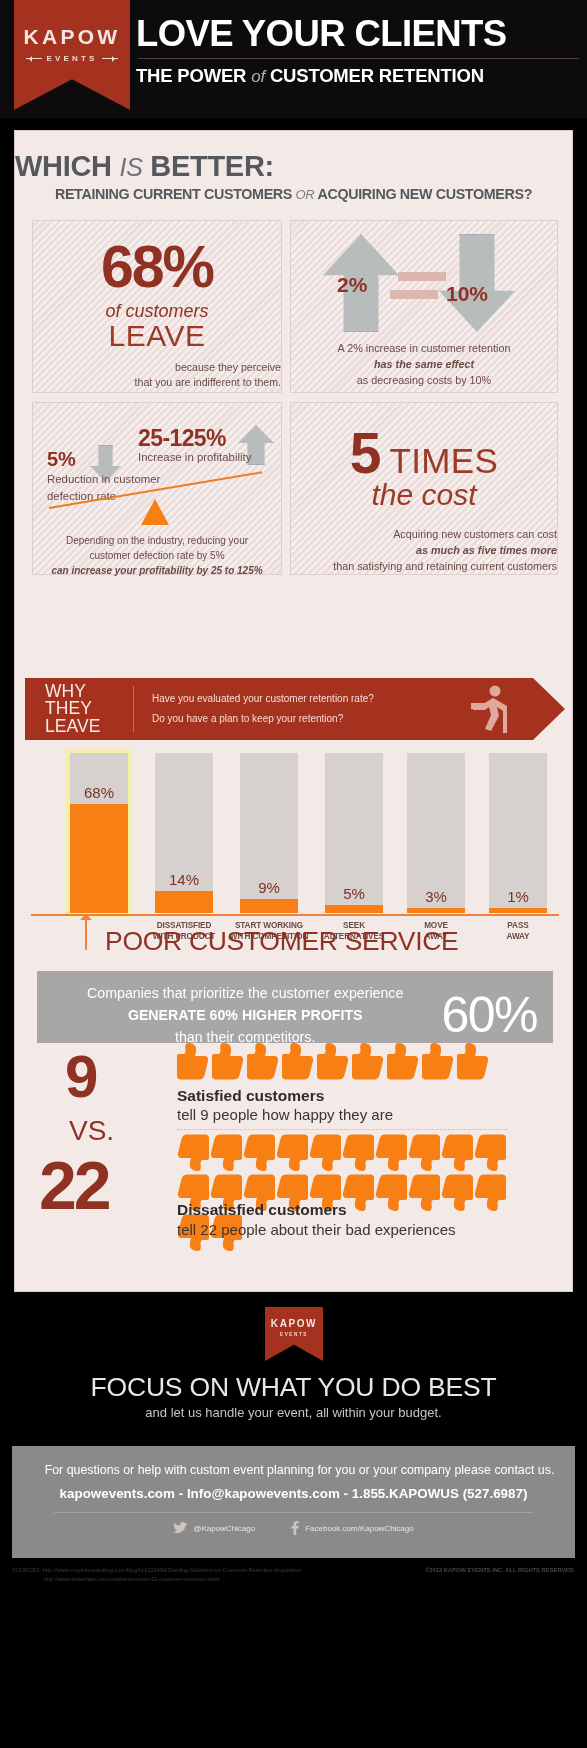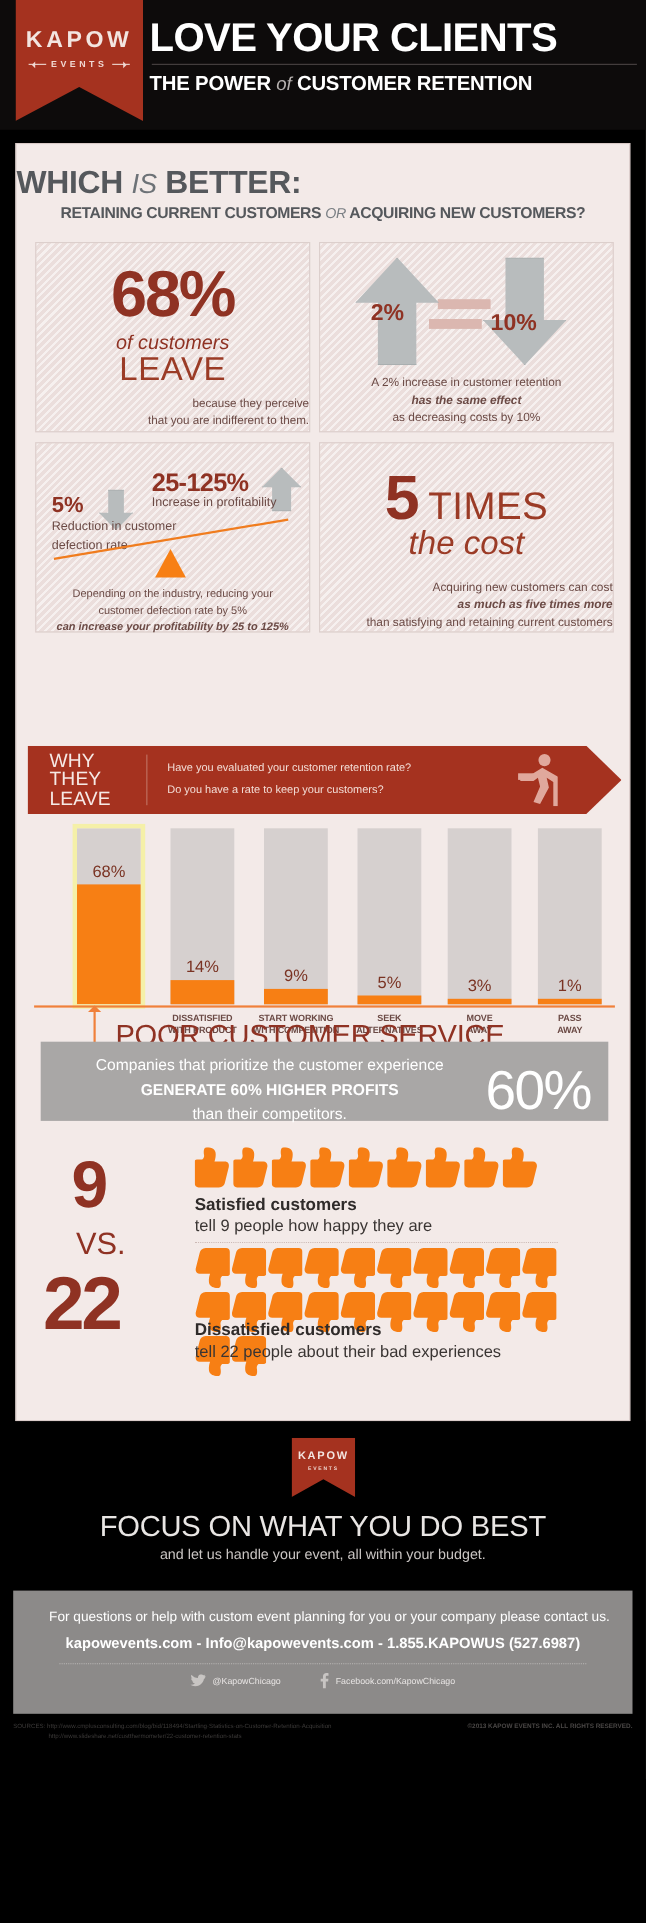--- a/index.html
+++ b/index.html
@@ -161,21 +161,21 @@
   .bar-hl { position:absolute; border:4px solid #f5f0a8; }
   .axis { position:absolute; left:6px; top:166px; width:528px; height:2px; background:#f0803a; }
   .xlabels { position:absolute; top:172px; left:0; width:100%; height:28px; }
   .xlbl { position:absolute; text-align:center; color:#6b4a45; font-size:8.2px; line-height:1.4; font-weight:bold; letter-spacing:-0.1px;}
   .pointer { position:absolute; left:60px; top:168px; width:2px; height:34px; background:#f0803a;}
   .pointer::before{content:"";position:absolute;left:-5px;top:-8px;border:6px solid transparent;border-bottom-color:#f0803a;}
   .pcs { position:absolute; left:80px; top:178px; color:#8f3223; font-size:26.5px; letter-spacing:-0.3px;}
 
   
   .band60 {
-    position:absolute; left:22px; top:816px; width:516px; height:72px;
+    position:absolute; left:22px; top:840px; width:516px; height:72px;
     background:#a9a7a6; display:flex; align-items:center; justify-content:space-between;
     padding:16px 16px 0 12px;
   }
   .band60 .txt { color:#fff; text-align:center; font-size:14.2px; line-height:1.55; flex:1;}
   .band60 .txt b { font-weight:bold; }
   .band60 .num { color:#fff; font-size:50px; letter-spacing:-1.5px; }
 
   
   .vs-sec { position:absolute; left:22px; top:912px; width:516px; height:245px; }
   .n9 { position:absolute; left:28px; top:4px; color:#8f3223; font-size:60px; font-weight:bold; letter-spacing:-2px; line-height:1;}
@@ -325,21 +325,21 @@
 
     <div class="why">
       <div class="why-label">
         <div>WHY</div>
         <div>THEY</div>
         <div>LEAVE</div>
       </div>
       <div class="why-div"></div>
       <div class="why-qs">
         <div>Have you evaluated your customer retention rate?</div>
-        <div>Do you have a rate to keep your customers?</div>
+        <div>Do you have a plan to keep your retention?</div>
       </div>
       <svg class="runner" viewBox="0 0 44 48">
         <circle cx="32" cy="6" r="5.5" fill="#e0a89c"></circle>
         <path d="M30 13 L20 19 L10 19 L10 25 L22 25 L26 22 L28 30 L22 44 L28 46 L36 31 L34 22 L40 26 L40 48 L46 48 L46 22 Z" fill="#e0a89c"></path>
         <rect x="8" y="18" width="14" height="6" fill="#e0a89c"></rect>
       </svg>
     </div>
 
     <div class="chart">
       <div class="bars" id="bars">

